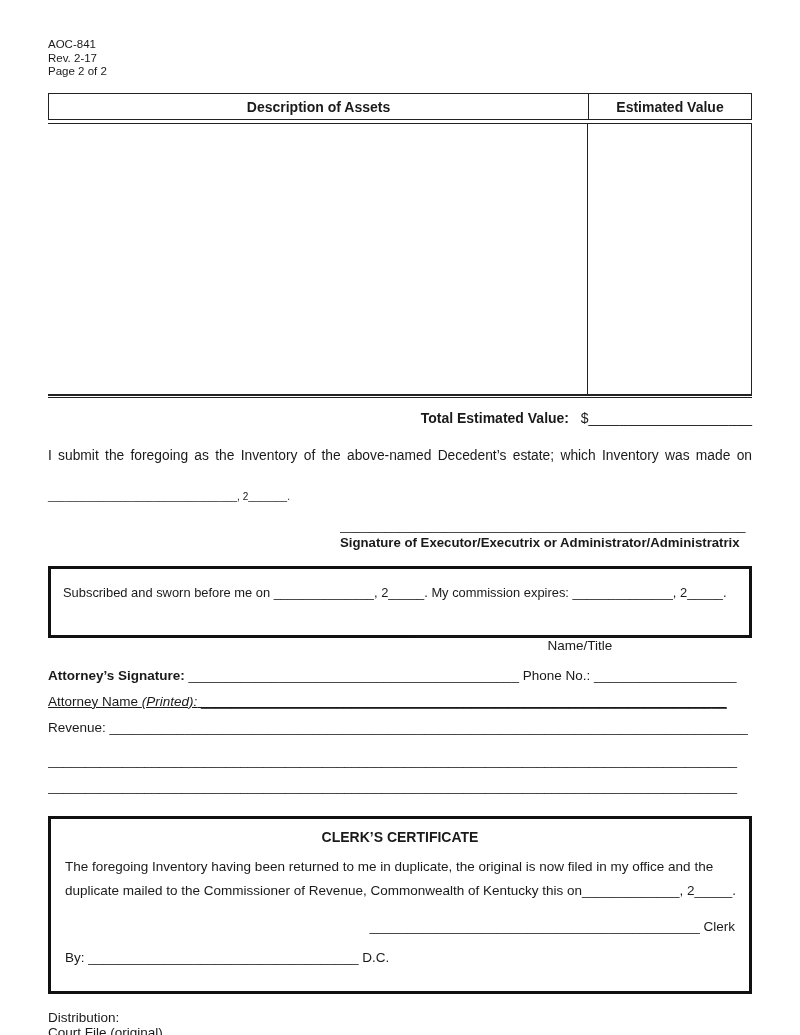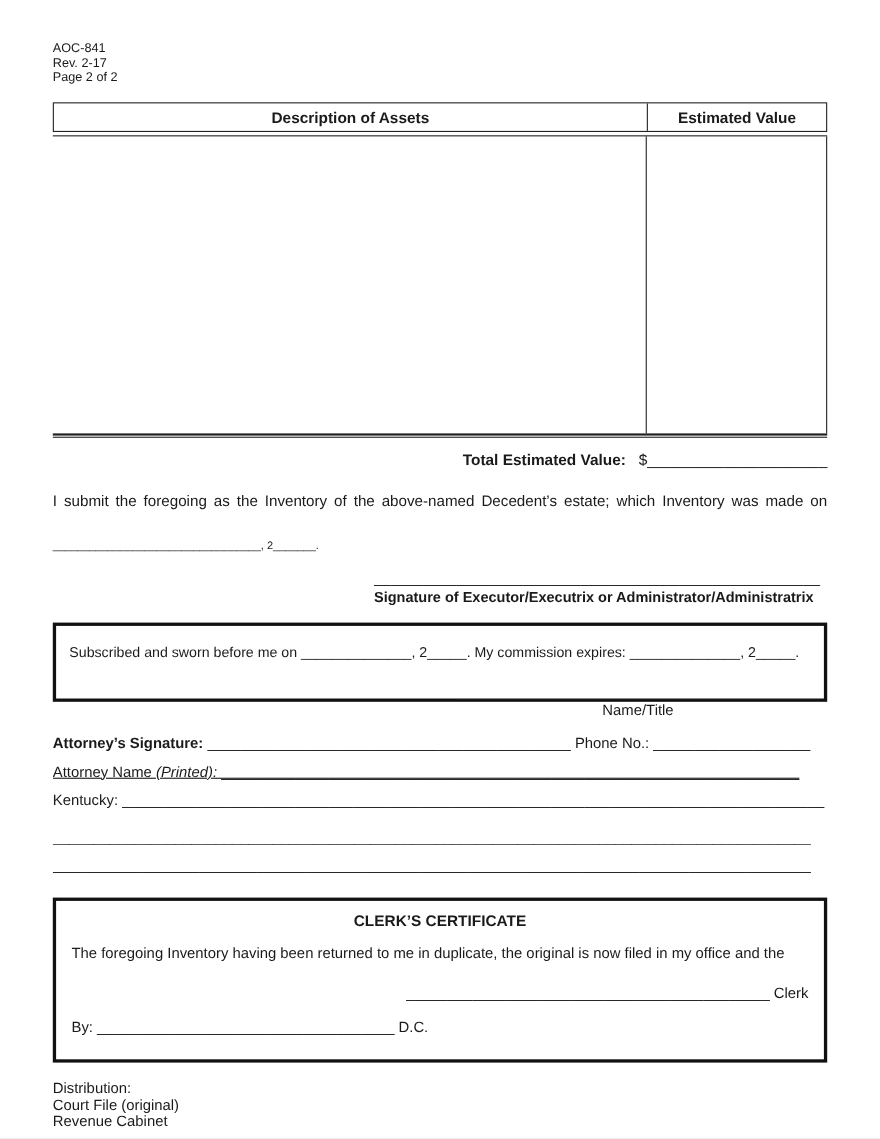--- a/index.html
+++ b/index.html
@@ -33,21 +33,21 @@
   .notary-line { font-size:12.9px; white-space:nowrap; }
   .name-block { margin-top:22px; margin-left:348px; width:338px; text-align:center; }
   .name-line { font-size:13.5px; white-space:nowrap; overflow:hidden; }
   .name-label { font-size:13.5px; margin-top:1px; }
   
   .attorney-row { margin-top:30px; font-size:13.5px; white-space:nowrap; overflow:hidden; }
   .attorney-row b { font-weight:bold; }
   .attorney-row .it { font-style:italic; }
   .fill-row { margin-top:11px; font-size:13.5px; white-space:nowrap; overflow:hidden; letter-spacing:-0.1px; }
   
-  .clerk-box { margin-top:22px; border:3px solid #111; padding:10px 14px 12px 14px; height:150px; }
+  .clerk-box { margin-top:22px; border:3px solid #111; padding:10px 14px 12px 14px; height:178px; }
   .clerk-title { text-align:center; font-weight:bold; font-size:14px; }
   .clerk-body { margin-top:10px; font-size:13.5px; line-height:24px; white-space:nowrap; overflow:hidden; }
   .clerk-sign { margin-top:16px; text-align:right; font-size:13.5px; white-space:nowrap; }
   .clerk-by { margin-top:16px; text-align:left; font-size:13.5px; white-space:nowrap; }
   
   .dist-row { margin-top:16px; font-size:13.5px; display:flex;flex-direction:column; }
   .dist-row .d-label { width:92px; }
   .dist-row .d-item1 { width:192px; }
 </style>
 </head>
@@ -95,29 +95,30 @@
     </div>
   </div>
 
   <div class="attorney-row">
     <b>Attorney’s Signature:</b><span> ____________________________________________ </span><span>Phone No.:</span><span> ___________________</span>
   </div>
   <div class="attorney-row" style="margin-top:11px;text-decoration:underline;">
     <span>Attorney Name </span><span class="it">(Printed):</span><span> ______________________________________________________________________</span>
   </div>
   <div class="attorney-row" style="margin-top:11px;">
-    <span>Kentucky:</span><span> _____________________________________________________________________________________</span>
+    <span>Revenue:</span><span> _____________________________________________________________________________________</span>
   </div>
   <div class="fill-row" style="margin-top:18px;">_____________________________________________________________________________________________</div>
   <div class="fill-row">_____________________________________________________________________________________________</div>
 
   <div class="clerk-box">
     <div class="clerk-title">CLERK’S CERTIFICATE</div>
     <div class="clerk-body">
       <div>The foregoing Inventory having been returned to me in duplicate, the original is now filed in my office and the</div>
+      <div>duplicate mailed to the Commissioner of Revenue, Commonwealth of Kentucky this on_____________, 2_____.</div>
     </div>
     <div class="clerk-sign">
       <span>____________________________________________</span><span> Clerk</span>
     </div>
     <div class="clerk-by">
       <span>By: </span><span>____________________________________</span><span>  D.C.</span>
     </div>
   </div>
 
   <div class="dist-row">

